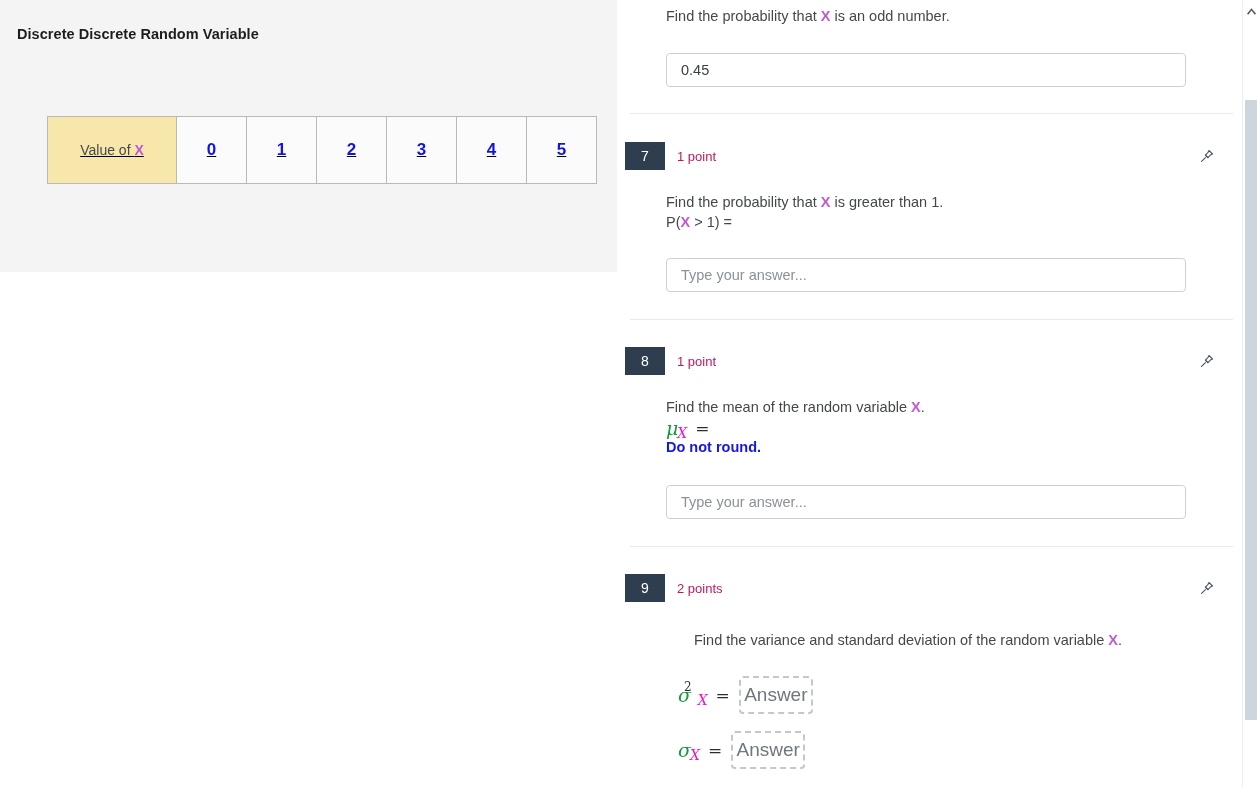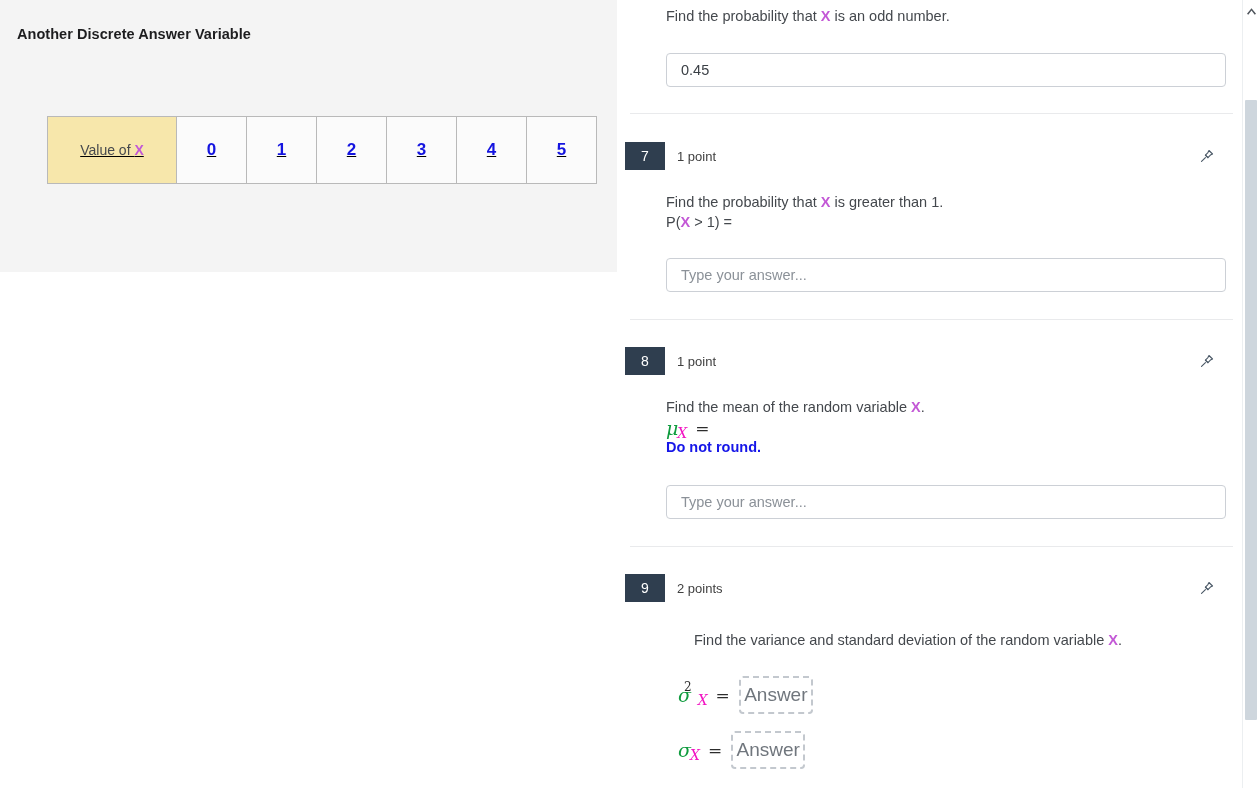--- a/index.html
+++ b/index.html
@@ -122,21 +122,21 @@
     color: #ffffff;
     font-size: 14px;
     display: flex;
     align-items: center;
     justify-content: center;
     box-sizing: border-box;
   }
   .q-points {
     margin-left: 12px;
     font-size: 13px;
-    color: #404040;
+    color: #be185d;
   }
   .pin-btn {
     position: absolute;
     right: 22px;
     top: 0;
     width: 24px;
     height: 28px;
     display: flex;
     align-items: center;
     justify-content: center;
@@ -150,21 +150,21 @@
     font-size: 14.5px;
     color: #44484d;
     line-height: 20px;
     white-space: nowrap;
   }
   .q-text.indented { left: 58px; }
 
   .answer-input {
     position: absolute;
     left: 46px;
-    width: 560px;
+    width: 520px;
     height: 34px;
     border: 1px solid #ccd0d6;
     border-radius: 4px;
     background: #ffffff;
     box-sizing: border-box;
     font-family: "Liberation Sans", sans-serif;
     font-size: 14.5px;
     color: #3a3f45;
     padding: 0 14px;
     outline: none;
@@ -263,21 +263,21 @@
     background: #ced6dd;
     border-radius: 1px;
     cursor: grab;
   }
 </style>
 </head>
 <body>
 
 <div id="stimulus-panel">
 
-  <div id="stimulus-title">Another Discrete Answer Variable</div>
+  <div id="stimulus-title">Discrete Discrete Random Variable</div>
 
 
   <div id="dist-table-wrap">
     <table id="dist-table">
       <tbody>
         <tr>
           <td class="rowhead"><span>Value of </span><span class="var-x">X</span></td>
           <td class="valcell">0</td>
           <td class="valcell">1</td>
           <td class="valcell">2</td>

